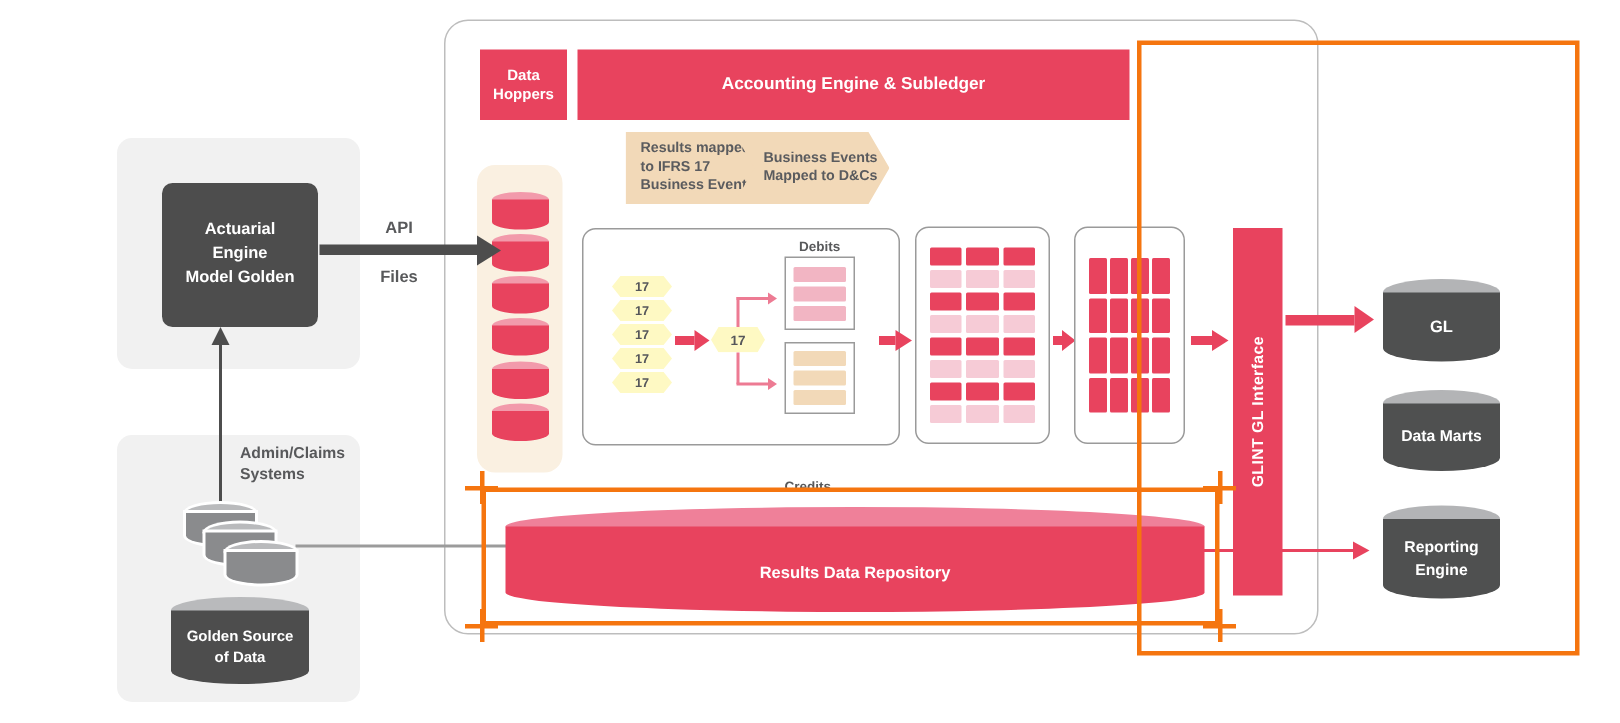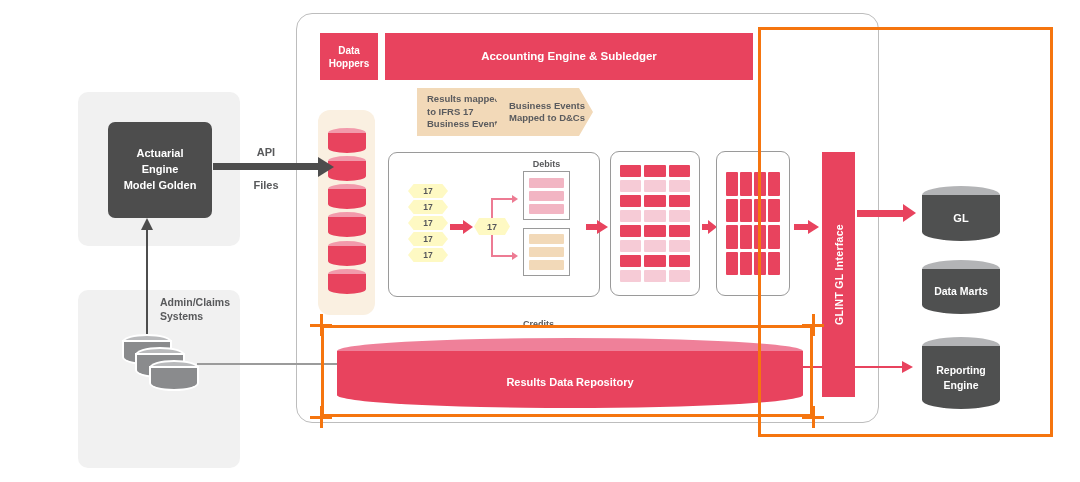--- a/index.html
+++ b/index.html
@@ -104,20 +104,27 @@
     </div>
   <div class="cyl outlined" style="left:137px; top:349px; width:46px; height:27px; --ry:6px; --ctop:#b9babc; --cbody:#8a8b8d; z-index:2;">
       <div class="ctop"></div>
       <div class="cbody"></div>
     </div>
   <div class="cyl outlined" style="left:151px; top:362px; width:46px; height:27px; --ry:6px; --ctop:#b9babc; --cbody:#8a8b8d; z-index:2;">
       <div class="ctop"></div>
       <div class="cbody"></div>
     </div>
 
+  <div class="cyl" style="left:114px; top:398px; width:92px; height:58px; --ry:9px; --ctop:#b9babc; --cbody:#4d4d4d; z-index:2;">
+    <div class="ctop"></div>
+    <div class="cbody">
+        <span class="clbl pre" style="font-size:10px;">Golden Source
+of Data</span>
+      </div>
+  </div>
 
   <div class="container" style="left:296px; top:13px; width:581px; height:408px;"></div>
 
   <div class="hdr pre" style="left:320px; top:33px; width:58px; height:47px; font-size:10px;">
     <span>Data
 Hoppers</span>
   </div>
   <div class="hdr" style="left:385px; top:33px; width:368px; height:47px; font-size:11.5px;">
     <span>Accounting Engine &amp; Subledger</span>
   </div>
@@ -273,21 +280,21 @@
     <div class="cbody">
         <span class="clbl pre" style="font-size:10.5px;">Data Marts</span>
       </div>
   </div>
   <div class="cyl" style="left:922px; top:186px; width:78px; height:55px; --ry:9px; --ctop:#b3b4b6; --cbody:#4f5050; z-index:2;">
     <div class="ctop"></div>
     <div class="cbody">
         <span class="clbl pre" style="font-size:11px;">GL</span>
       </div>
   </div>
-  <div class="cyl" style="left:922px; top:337px; width:78px; height:72px; --ry:9px; --ctop:#b3b4b6; --cbody:#4f5050; z-index:2;">
+  <div class="cyl" style="left:922px; top:337px; width:78px; height:62px; --ry:9px; --ctop:#b3b4b6; --cbody:#4f5050; z-index:2;">
     <div class="ctop"></div>
     <div class="cbody">
         <span class="clbl pre" style="font-size:10.5px;">Reporting
 Engine</span>
       </div>
   </div>
 
   <div class="cyl" style="left:337px; top:338px; width:466px; height:70px; --ry:13px; --ctop:#ef8099; --cbody:#e8435e; z-index:3;">
     <div class="ctop"></div>
     <div class="cbody">

